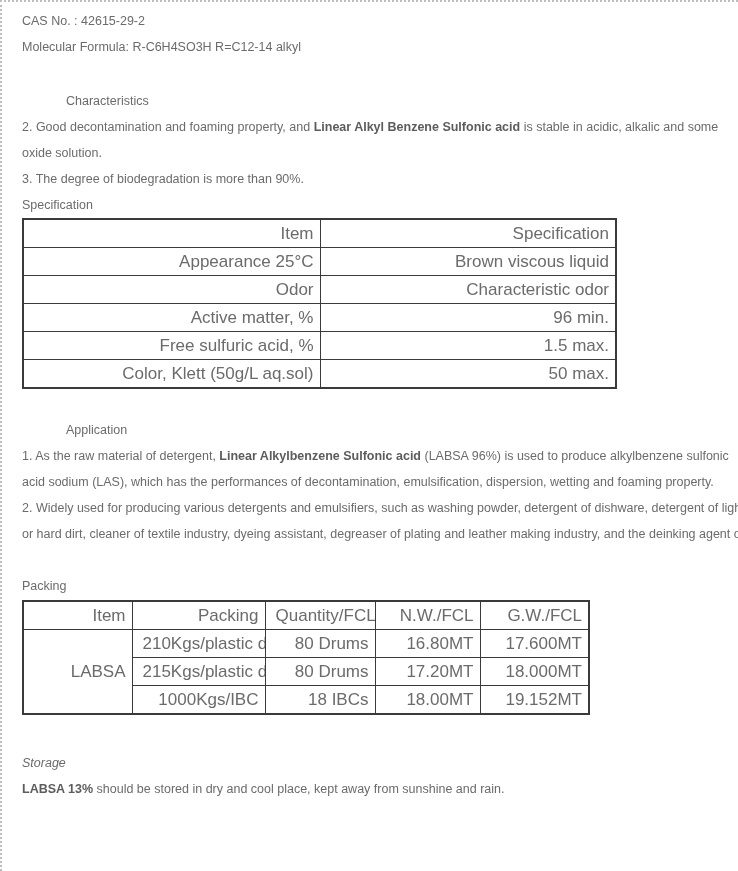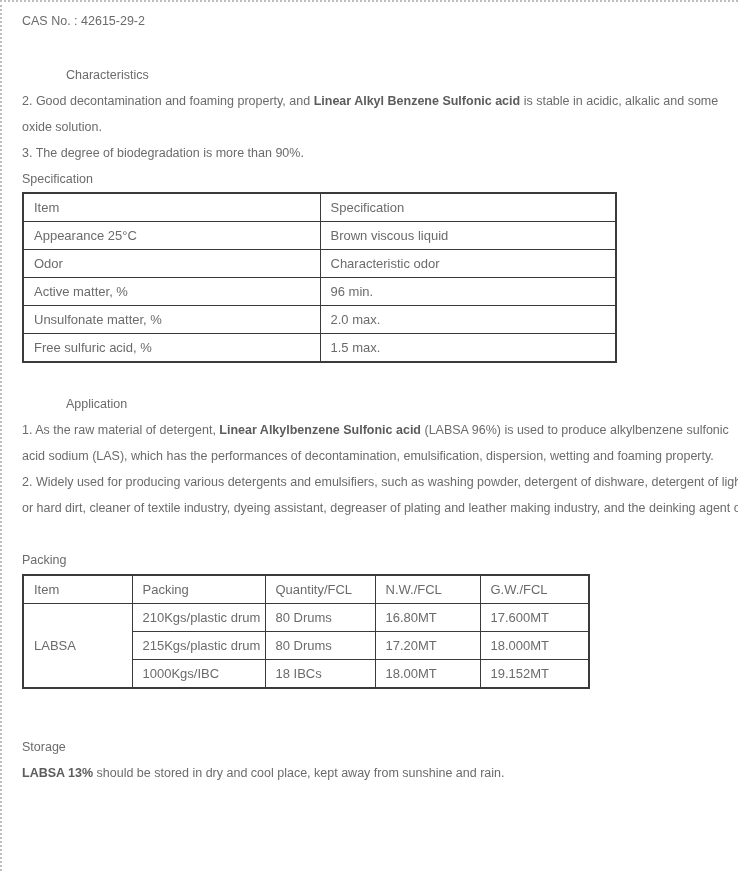--- a/index.html
+++ b/index.html
@@ -15,45 +15,47 @@
     overflow: hidden;
     font-family: "Liberation Sans", sans-serif;
     font-size: 12.5px;
     line-height: 26px;
     color: #6b6b6b;
   }
   .line { white-space: nowrap; margin: 0; }
   .b { font-weight: bold; color: #5c5c5c; text-align: center; }
   .gap-28 { margin-top: 28px; margin-left: 44px; }
   .gap-26 { margin-top: 26px; }
-  .gap-27 { margin-top: 45px; }
+  .gap-27 { margin-top: 35px; font-style: italic; }
   table {
     border-collapse: collapse;
     table-layout: fixed;
     border: 2px solid #3a3a3a;
     color: #6b6b6b;
-    font-size: 13px;
+    font-size: 17px;
+    text-align: right;
   }
   td {
     border: 1px solid #3a3a3a;
     height: 27px;
     padding: 0 6px 0 10px;
     vertical-align: middle;
     overflow: hidden;
     white-space: nowrap;
   }
   .spec-table { width: 593px; }
   .pack-table { width: 566px; margin-top: 1px; }
 </style>
 </head>
 <body>
 
 <div class="page">
 
   <div class="line">CAS No. : 42615-29-2</div>
+  <div class="line">Molecular Formula: R-C6H4SO3H R=C12-14 alkyl</div>
 
   <div class="line gap-28">Characteristics</div>
   <div class="line"><span>2. Good decontamination and foaming property, and </span><span class="b">Linear Alkyl Benzene Sulfonic acid</span><span> is stable in acidic, alkalic and some</span></div>
   <div class="line">oxide solution.</div>
   <div class="line">3. The degree of biodegradation is more than 90%.</div>
 
   <div class="line">Specification</div>
   <table class="spec-table">
     <colgroup>
         <col style="width:297px">
@@ -70,26 +72,26 @@
       </tr>
       <tr>
         <td>Odor</td>
         <td>Characteristic odor</td>
       </tr>
       <tr>
         <td>Active matter, %</td>
         <td>96 min.</td>
       </tr>
       <tr>
-        <td>Unsulfonate matter, %</td>
-        <td>2.0 max.</td>
+        <td>Free sulfuric acid, %</td>
+        <td>1.5 max.</td>
       </tr>
       <tr>
-        <td>Free sulfuric acid, %</td>
-        <td>1.5 max.</td>
+        <td>Color, Klett (50g/L aq.sol)</td>
+        <td>50 max.</td>
       </tr>
     </tbody>
   </table>
 
   <div class="line gap-28">Application</div>
   <div class="line"><span>1. As the raw material of detergent, </span><span class="b">Linear Alkylbenzene Sulfonic acid</span><span> (LABSA 96%) is used to produce alkylbenzene sulfonic</span></div>
   <div class="line">acid sodium (LAS), which has the performances of decontamination, emulsification, dispersion, wetting and foaming property.</div>
   <div class="line">2. Widely used for producing various detergents and emulsifiers, such as washing powder, detergent of dishware, detergent of light</div>
   <div class="line">or hard dirt, cleaner of textile industry, dyeing assistant, degreaser of plating and leather making industry, and the deinking agent of</div>
 

